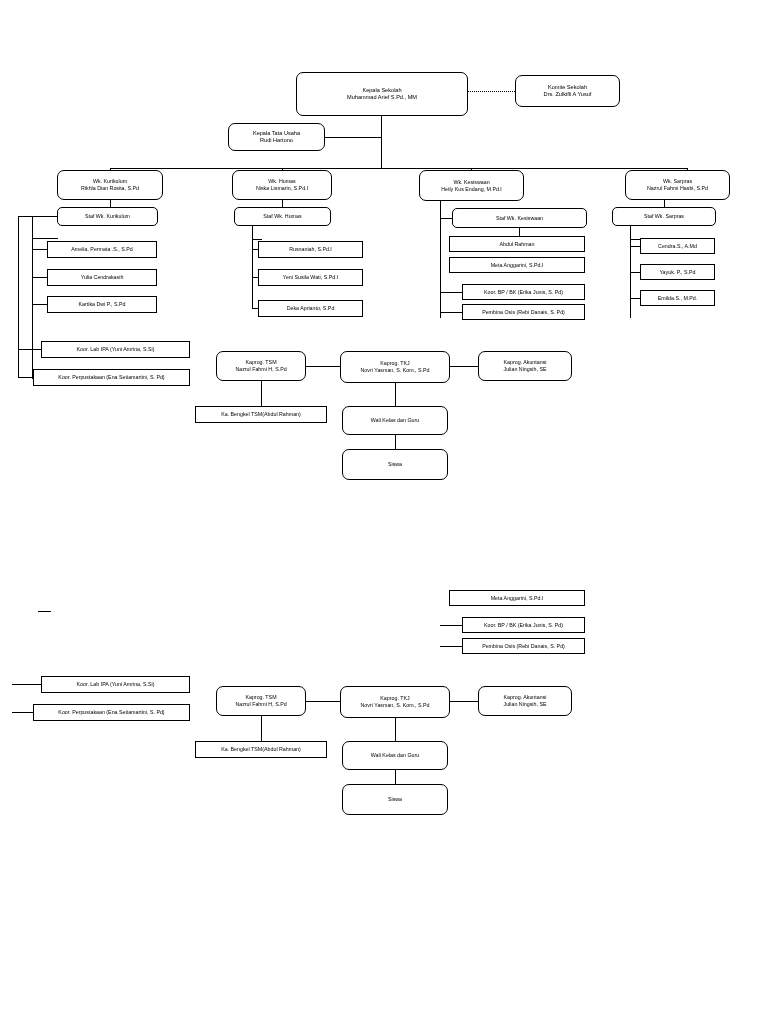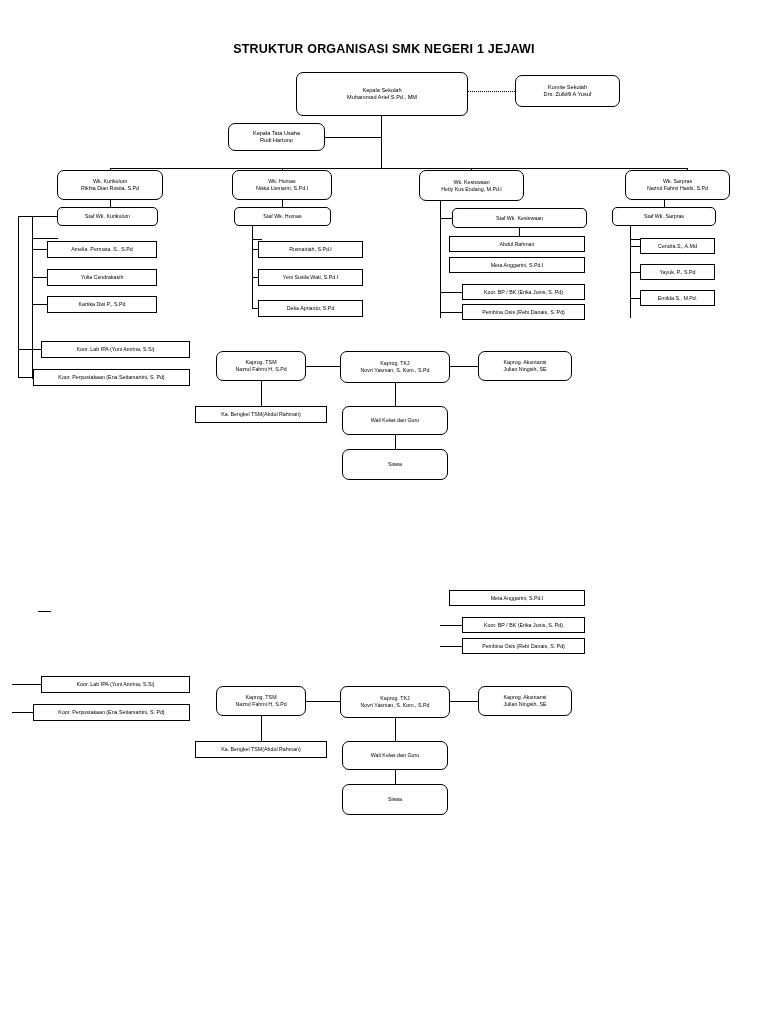--- a/index.html
+++ b/index.html
@@ -79,21 +79,20 @@
     height: 0;
     border-top: 1.3px solid #000;
     z-index: 1;
   }
 </style>
 </head>
 <body>
 
 <div id="page">
 
-  <div class="chart-title">STRUKTUR ORGANISASI SMK NEGERI 1 JEJAWI</div>
 
   <div class="node rounded big" style="left:296px; top:72px; width:172px; height:44px;">
     <span class="l1">Kepala Sekolah</span>
     <span class="l2">Muhammad Arief S.Pd., MM</span>
   </div>
 
   <div class="node rounded big" style="left:515px; top:75px; width:105px; height:32px;">
     <span class="l1">Komite Sekolah</span>
     <span class="l2">Drs. Zulkifli A Yusuf</span>
   </div>

